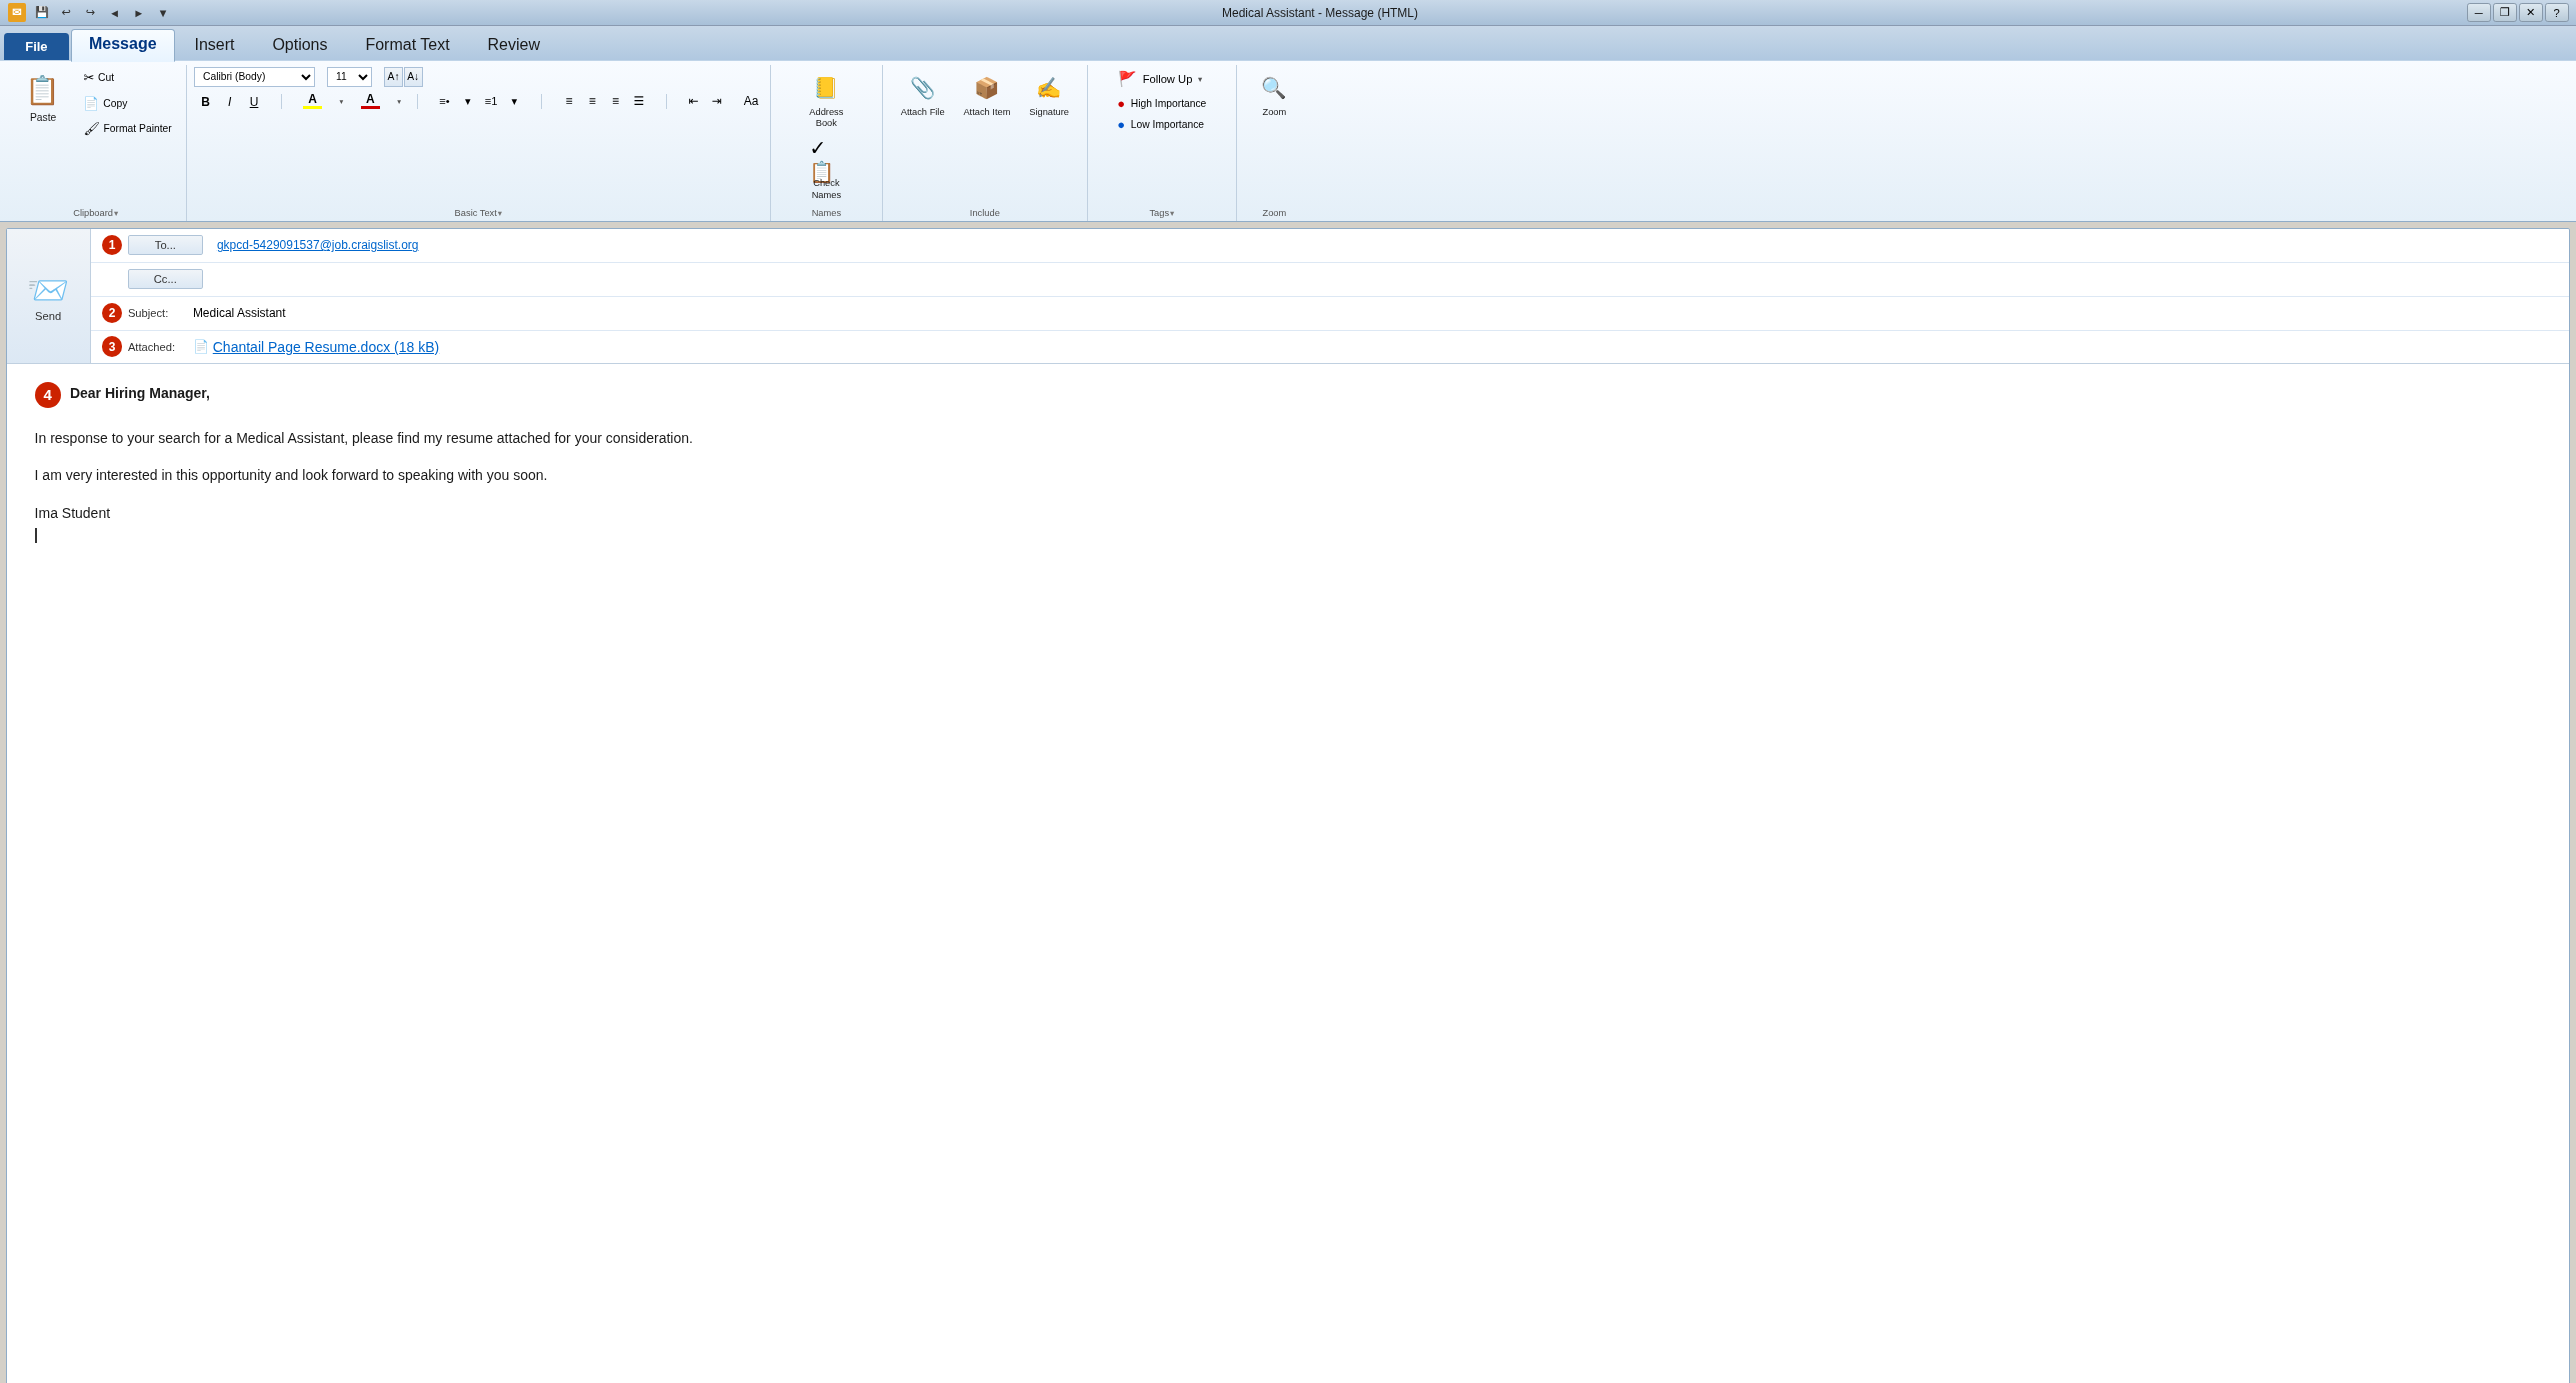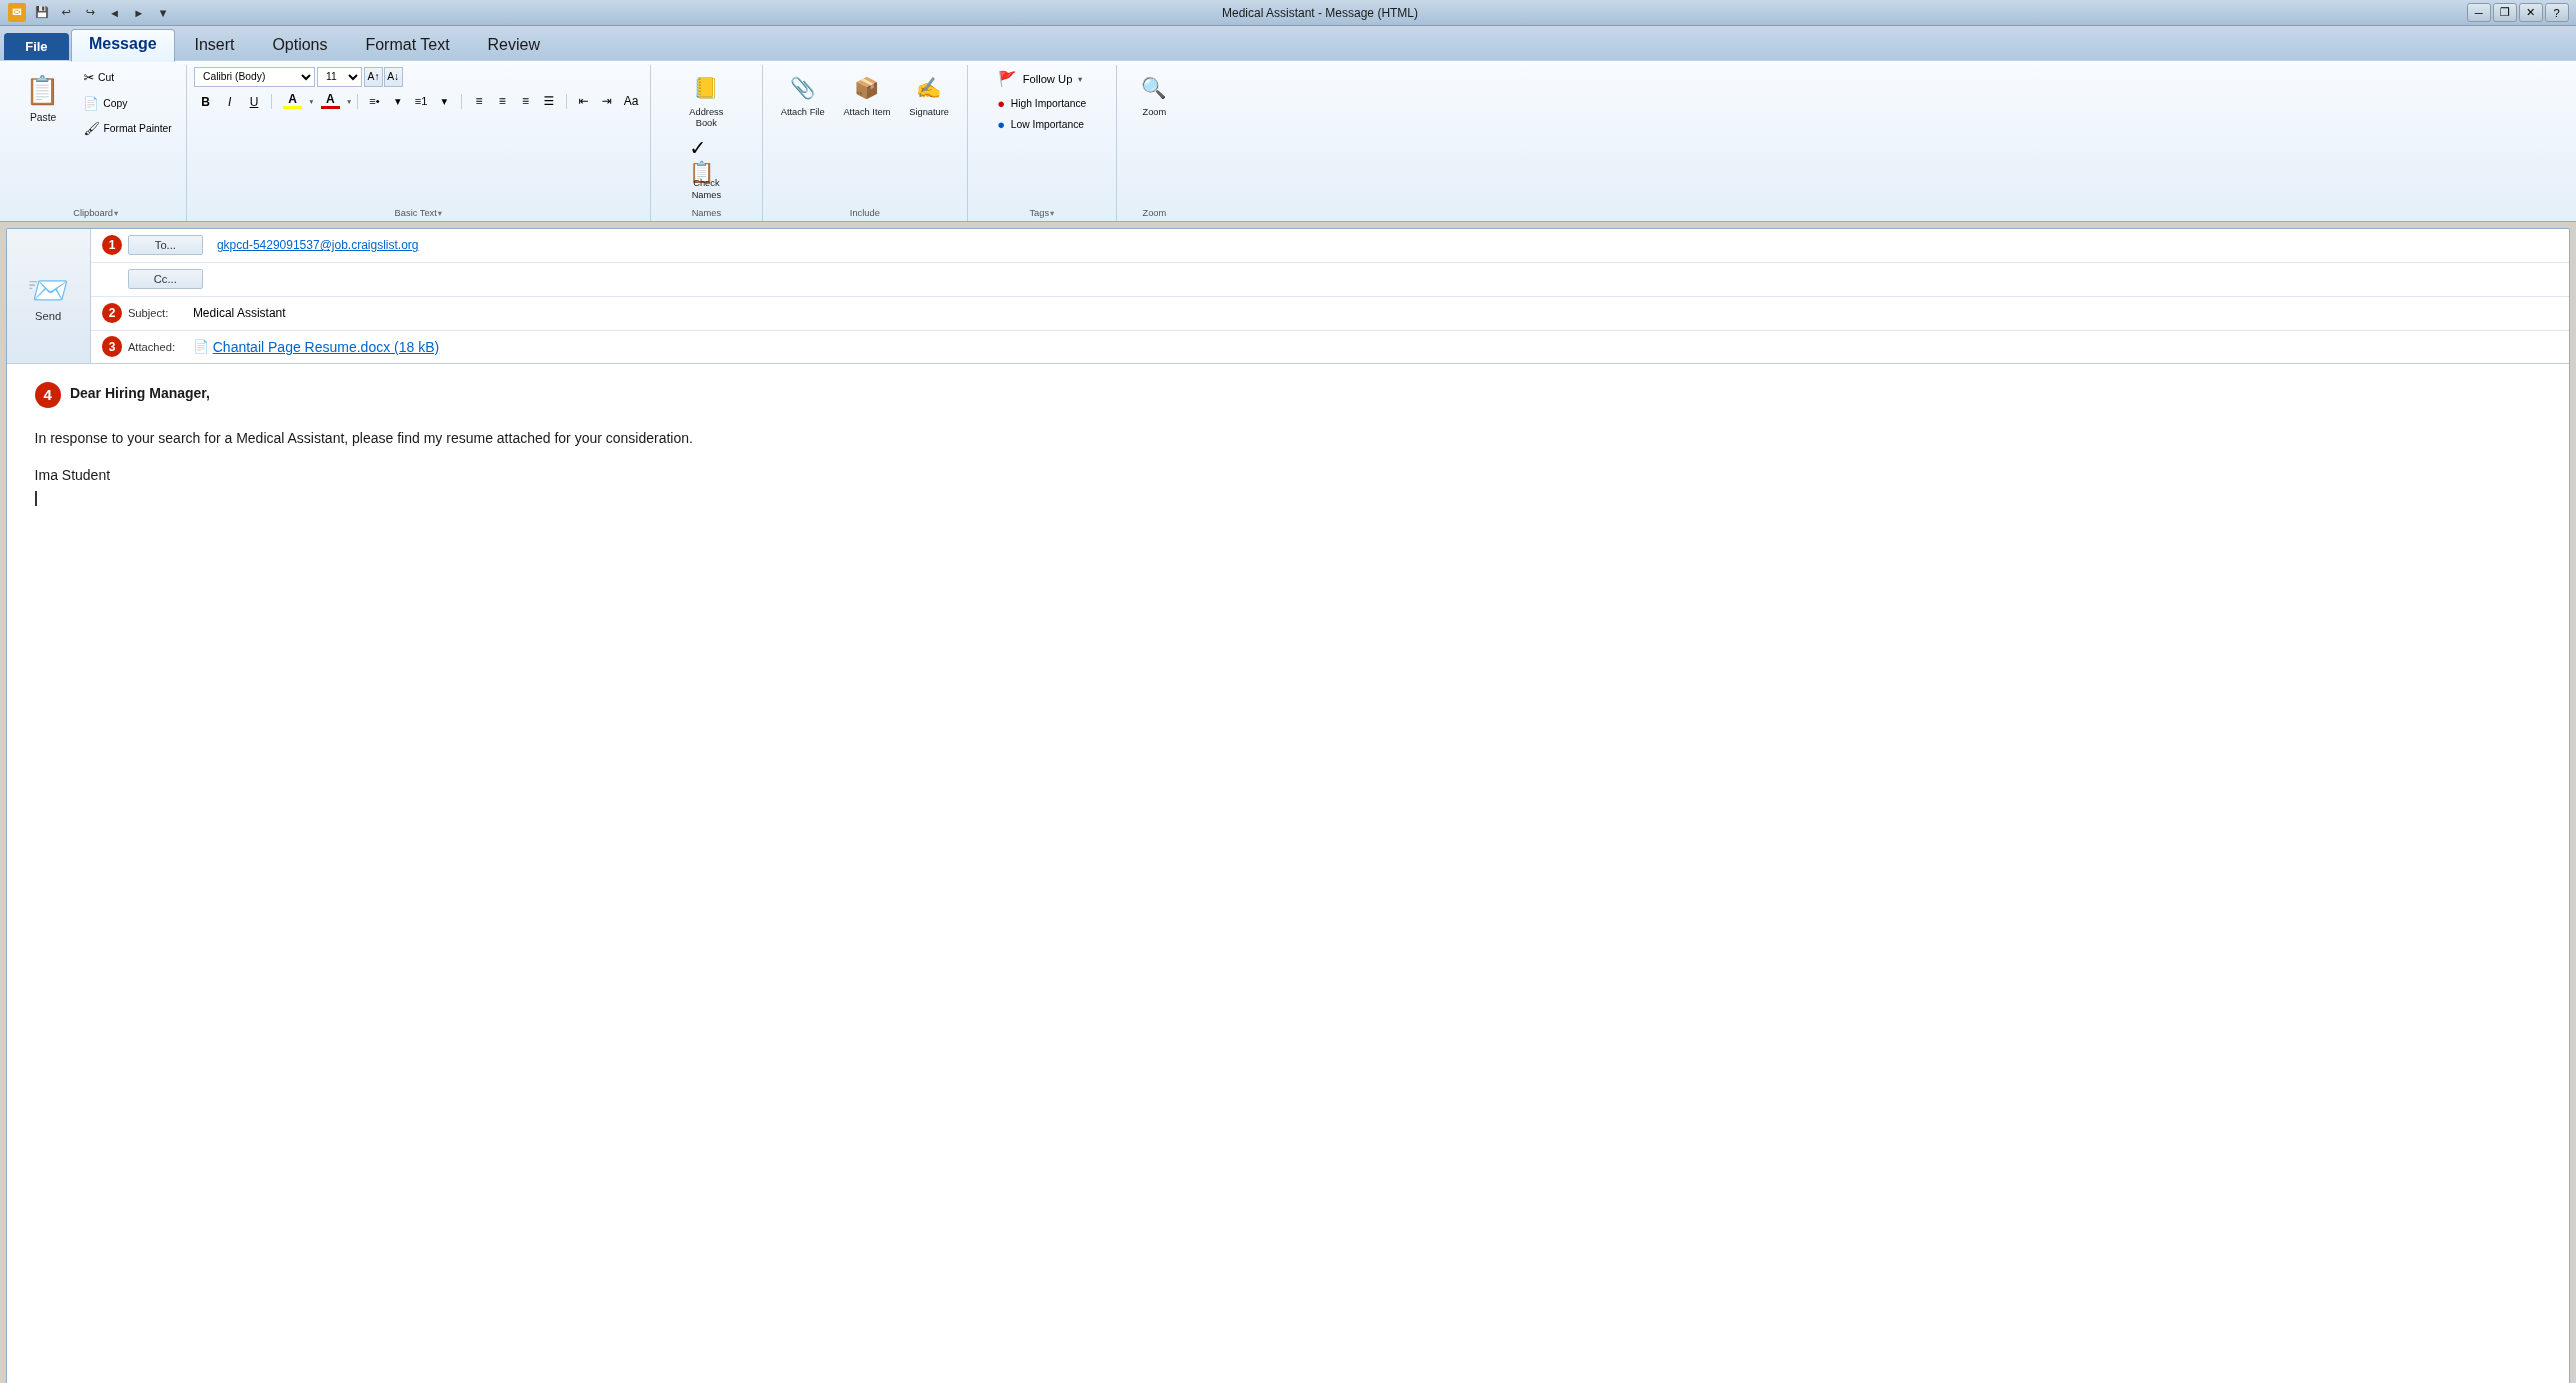--- a/index.html
+++ b/index.html
@@ -233,21 +233,21 @@
 
     
     .font-controls {
       display: flex;
       flex-direction: column;
       gap: 2.8px;
     }
     .font-row {
       display: flex;
       align-items: center;
-      gap: 2px;
+      gap: 12px;
     }
     .font-select {
       width: 121px;
       height: 20.5px;
       font-size: 10.3px;
       border: 0.9px solid #aac0d8;
       background: white;
       padding: 0.9px 3.7px;
       cursor: pointer;
     }
@@ -815,20 +815,21 @@
     </div>
   </div>
 
   <div class="email-body">
     <div class="body-opening">
       <span class="num-circle-4">4</span>
       <strong>Dear Hiring Manager,</strong>
     </div>
     <div class="body-text">
       <p>In response to your search for a Medical Assistant, please find my resume attached for your consideration.</p>
+      <p>I am very interested in this opportunity and look forward to speaking with you soon.</p>
       <p>
         <span>Ima Student</span><br>
         <span class="cursor-blink"></span>
       </p>
     </div>
   </div>
 </div>
 
 
 </body></html>

